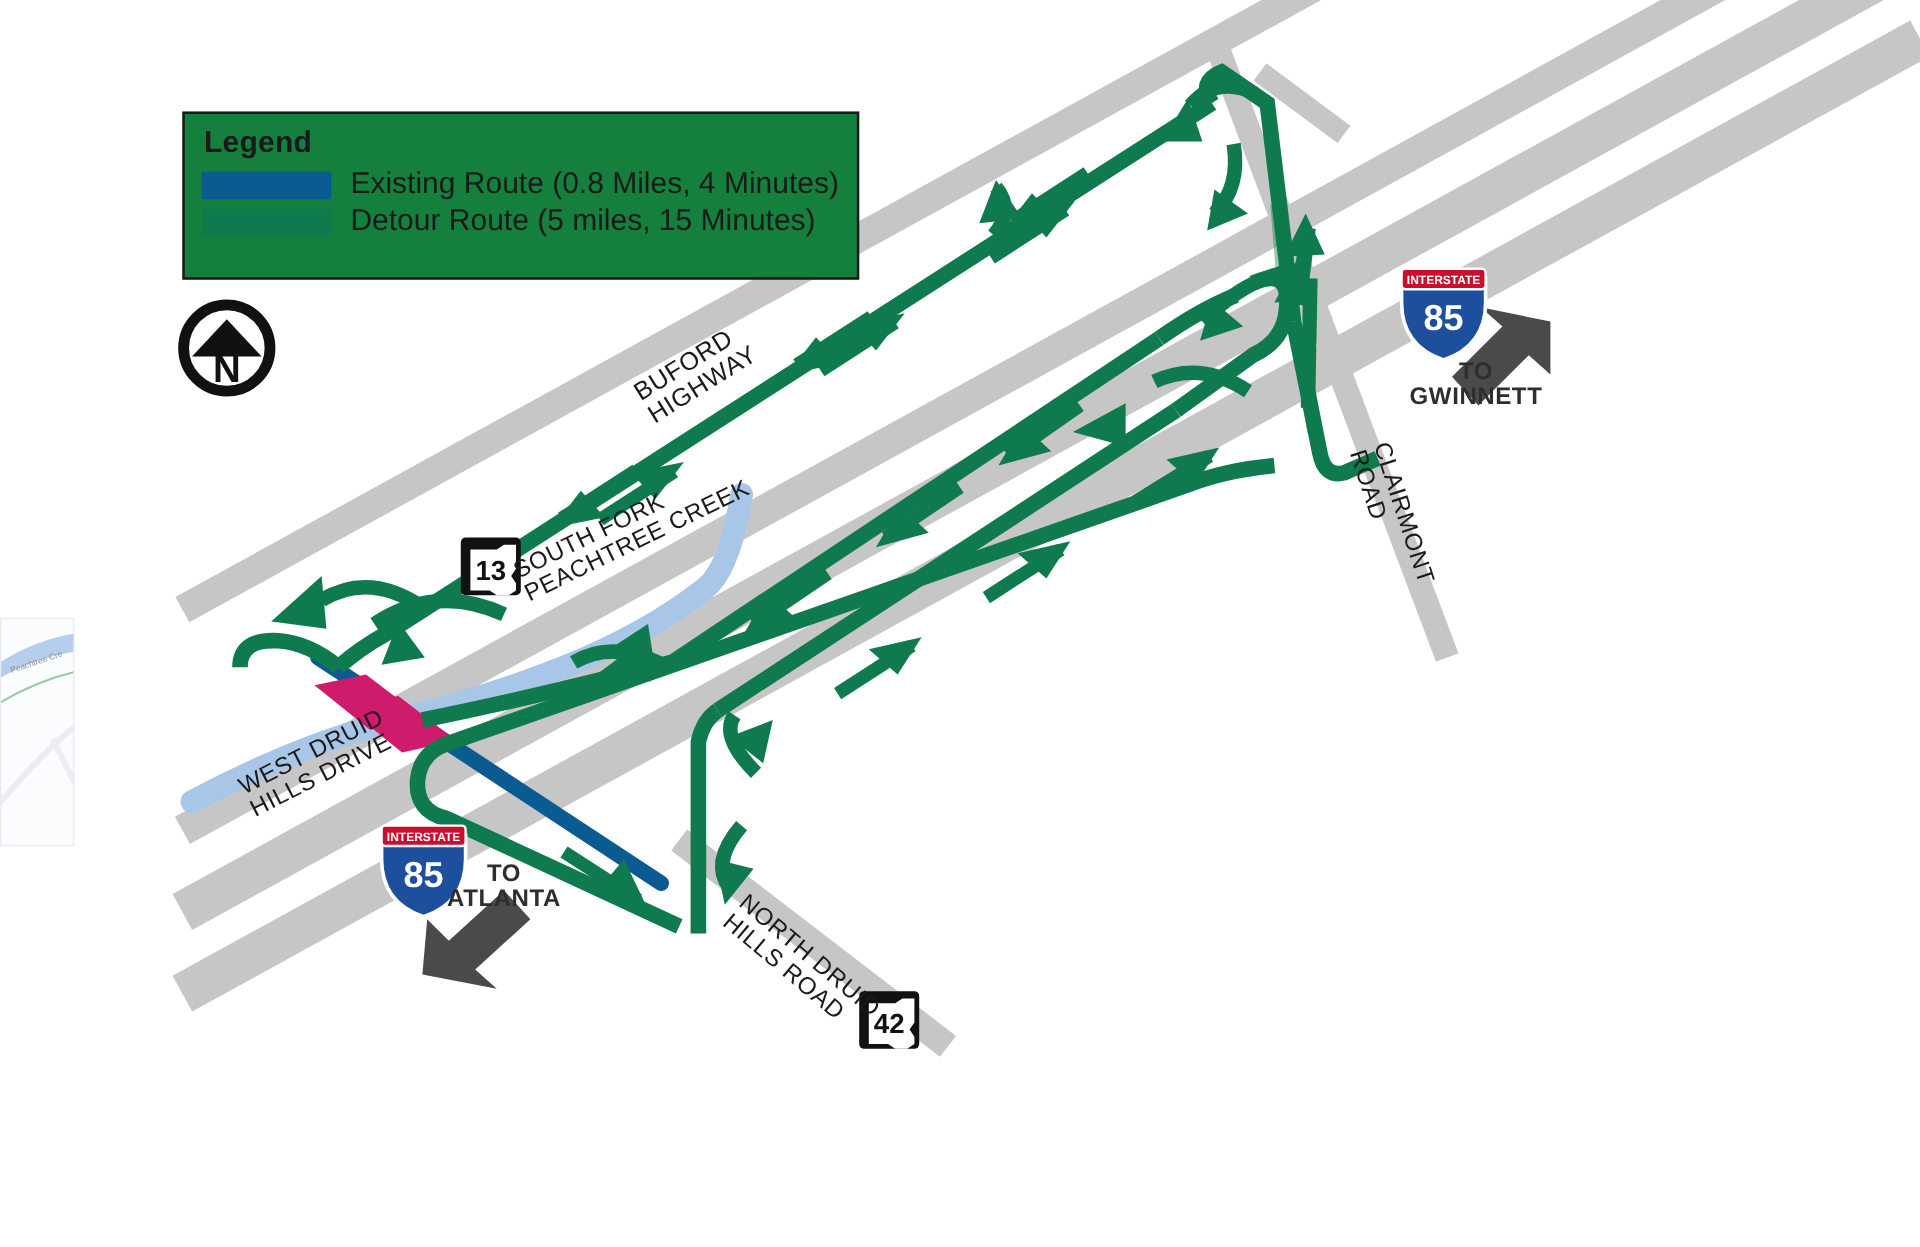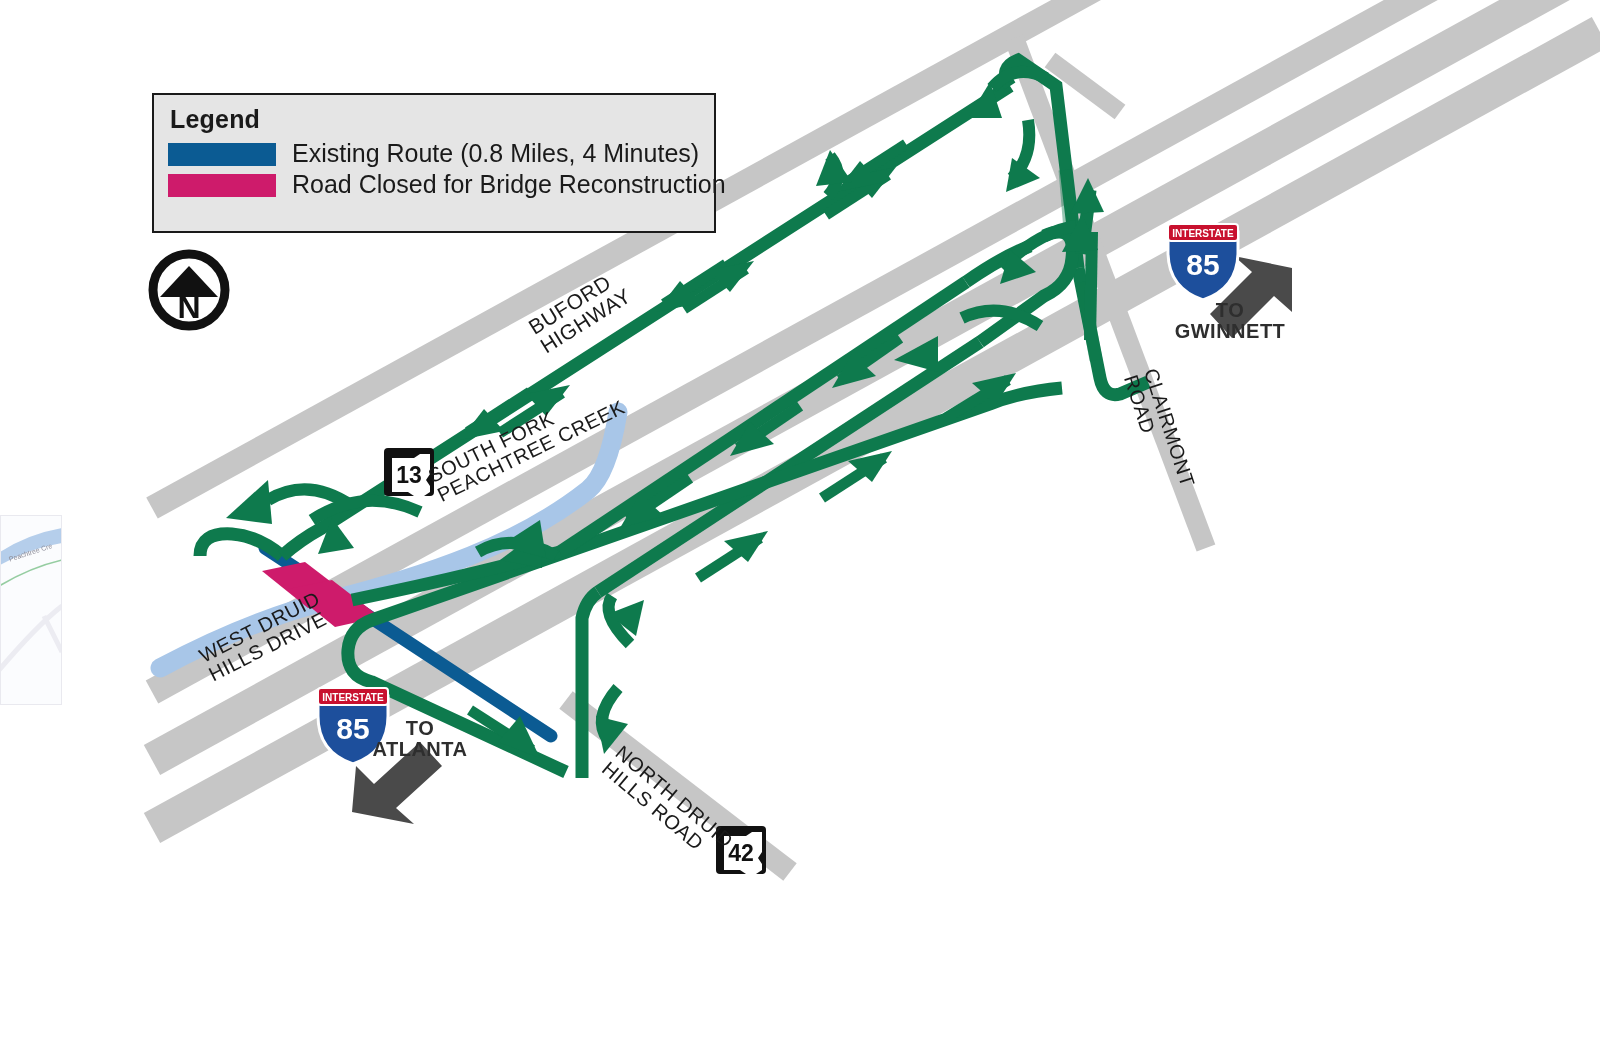--- a/index.html
+++ b/index.html
@@ -1,21 +1,21 @@
 <!DOCTYPE html>
 <html><head>
 <meta charset="utf-8">
 <style>
   html,body{margin:0;padding:0;background:#ffffff;}
   body{width:1600px;height:1039px;overflow:hidden;font-family:"Liberation Sans",sans-serif;}
   #stage{position:relative;width:1600px;height:1039px;background:#ffffff;}
   svg.map{position:absolute;left:0;top:0;width:1600px;height:1039px;}
 
   .legend-box{position:absolute;left:152px;top:93px;width:564px;height:140px;
-    background:#e5e5e5;border:2px solid #1a1a1a;box-sizing:border-box;padding:10px 0 0 14px;}
+    background:#15803d;border:2px solid #1a1a1a;box-sizing:border-box;padding:10px 0 0 14px;}
   .legend-title{font-size:25px;font-weight:bold;color:#1a1a1a;letter-spacing:.2px;margin:0 0 2px 2px;}
   .legend-row{display:flex;align-items:flex-end;height:30px;margin-top:1px;}
   .legend-swatch{width:108px;height:23px;flex:none;margin-right:16px;}
   .legend-label{font-size:25px;color:#1a1a1a;white-space:nowrap;line-height:1;}
 
   .map-label{position:absolute;color:#1a1a1a;font-size:19px;font-weight:500;
     letter-spacing:.6px;white-space:pre;line-height:1.06;transform-origin:left top;}
   .dir-label{position:absolute;color:#2e2e2e;font-weight:bold;text-align:center;
     font-size:20px;line-height:1.04;letter-spacing:.5px;white-space:pre;}
 </style>
@@ -208,25 +208,25 @@
   </svg>
 
   <div class="legend-box">
     <div class="legend-title">Legend</div>
 
     <div class="legend-row">
       <div class="legend-swatch" style="background:#0b5b93"></div>
       <div class="legend-label">Existing Route (0.8 Miles, 4 Minutes)</div>
     </div>
 
-
     <div class="legend-row">
-      <div class="legend-swatch" style="background:#ce1b6b"></div>
-      <div class="legend-label">Road Closed for Bridge Reconstruction</div>
+      <div class="legend-swatch" style="background:#0e7a4d"></div>
+      <div class="legend-label">Detour Route (5 miles, 15 Minutes)</div>
     </div>
+
   </div>
 
   <div class="map-label" style="left:525px;top:320px;transform:rotate(-32deg);font-size:21px;">BUFORD
 HIGHWAY</div>
 
   <div class="map-label" style="left:425px;top:468px;transform:rotate(-26deg);font-size:20px;">SOUTH FORK
 PEACHTREE CREEK</div>
 
   <div class="map-label" style="left:196px;top:648px;transform:rotate(-27deg);font-size:20px;">WEST DRUID
 HILLS DRIVE</div>

